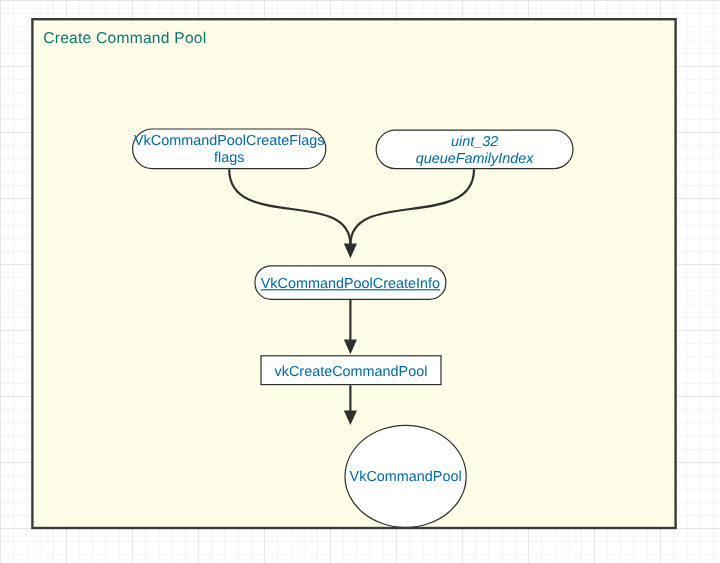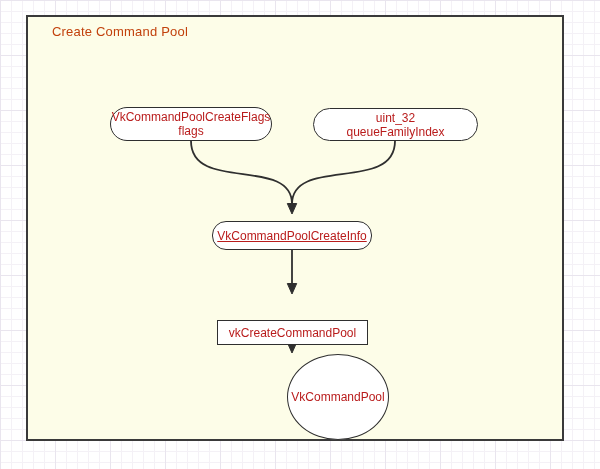--- a/index.html
+++ b/index.html
@@ -22,42 +22,42 @@
   }
 
   .container {
     position: absolute; left: 26px; top: 15px; width: 538px; height: 426px;
     background: #fdfde8;
     border: 2px solid #3a3a3a;
     box-sizing: border-box;
   }
 
   .diagram-title {
-    position: absolute; left: 52px; top: 24px;
-    font-size: 13px; color: #c2410c; letter-spacing: 0.2px;
+    position: absolute; left: 36px; top: 24px;
+    font-size: 13px; color: #0f766e; letter-spacing: 0.2px;
     white-space: nowrap;
   }
 
   .edges {
     position: absolute; left: 0; top: 0; width: 600px; height: 469px;
     pointer-events: none;
   }
   .edges path.line { fill: none; stroke: #2f2f2f; stroke-width: 1.8; }
   .edges path.head { fill: #2f2f2f; stroke: #2f2f2f; stroke-width: 1; }
 
   .node {
     position: absolute; box-sizing: border-box;
     background: #ffffff; border: 1.6px solid #2f2f2f;
     display: flex; flex-direction: column; justify-content: center;
-    font-size: 12px; color: #b91c1c; text-align: center; line-height: 14px;
+    font-size: 12px; color: #0369a1; text-align: center; line-height: 14px;
     white-space: nowrap;
   }
   .node.pill-lg { border-radius: 17px; }
   .node.pill    { border-radius: 14px; text-decoration: underline; }
-  .node.rect    { border-radius: 0; margin-top: 24px; }
+  .node.rect    { border-radius: 0; }
   .node.ellipse { border-radius: 50%; }
 
   .watermark {
     position: absolute; top: 433px; right: 17px;
     font-size: 17px; color: #c9c9c9;
     text-shadow: 0 1px 0 rgba(255,255,255,0.9);
     white-space: nowrap; letter-spacing: 1px;
   }
 </style>
 </head>
@@ -79,21 +79,21 @@
     <path class="head" d="M292,294 L287.3,283.5 L296.7,283.5 Z"></path>
     <path class="line" d="M292,321 L292,344"></path>
     <path class="head" d="M292,353 L287.3,342.5 L296.7,342.5 Z"></path>
   </svg>
 
   <div class="node pill-lg" style="left:110px; top:107px; width:162px; height:34px;">
     <span>VkCommandPoolCreateFlags</span>
     <span>flags</span>
   </div>
 
-  <div class="node pill-lg" style="left:313px; top:108px; width:165px; height:33px;">
+  <div class="node pill-lg" style="left:313px; top:108px; width:165px; height:33px;font-style:italic;">
     <span>uint_32</span>
     <span>queueFamilyIndex</span>
   </div>
 
   <div class="node pill" style="left:212px; top:221px; width:160px; height:29px;">
     <span>VkCommandPoolCreateInfo</span>
   </div>
 
   <div class="node rect" style="left:217px; top:296px; width:151px; height:25px;">
     <span>vkCreateCommandPool</span>

